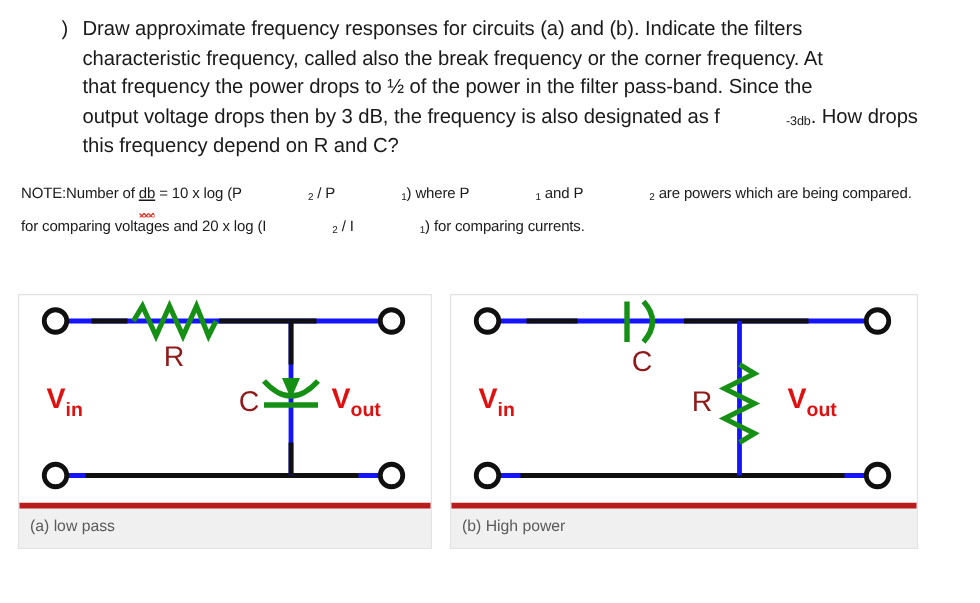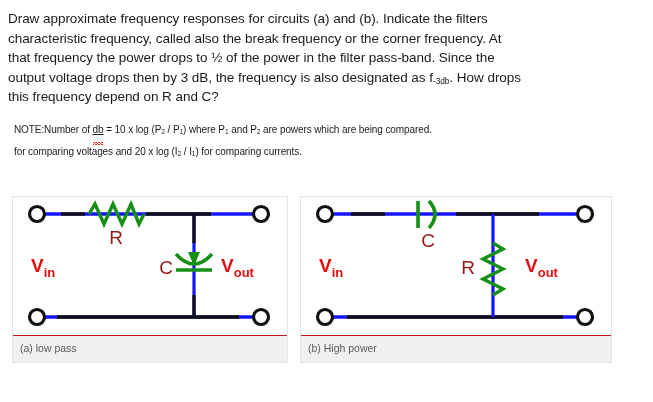--- a/index.html
+++ b/index.html
@@ -18,20 +18,21 @@
   
   .qblock {
     position: absolute;
     left: 0px;
     top: 9px;
     width: 653px;
   }
   .qrow {
     display: flex;
     align-items: flex-start;
+    padding-left: 47px;
   }
   .qmarker {
     width: 14px;
     margin-left: -6px;
     flex: 0 0 auto;
     font-size: 13.5px;
     line-height: 19.6px;
     color: #1a1a1a;
     overflow: hidden;
   }
@@ -42,20 +43,21 @@
     color: #1a1a1a;
     padding-right: 26px;
     letter-spacing: -0.05px;
   }
   .qtext p { margin: 0; }
 
   sub {
     font-size: 0.66em;
     vertical-align: -0.22em;
     line-height: 0;
+    margin-left: 44px;
   }
   .sub-small {
     font-size: 0.62em;
     vertical-align: -0.18em;
     line-height: 0;
   }
 
   
   .noteblock {
     position: absolute;
@@ -107,21 +109,21 @@
   }
   .figcell.b { width: 310px; }
   .figart {
     position: relative;
     height: 138px;
     background: #ffffff;
     overflow: hidden;
   }
   .figcap {
     background: #f0f0f0;
-    border-top: 1px solid #b91c1c;
+    border-top: 4px solid #b91c1c;
     color: #5a5a5a;
     font-size: 10.5px;
     line-height: 14px;
     padding: 5px 0 7px 7px;
   }
 
   .svgwrap { position: absolute; left: 0; top: 0; }
 </style>
 </head>
 <body>

